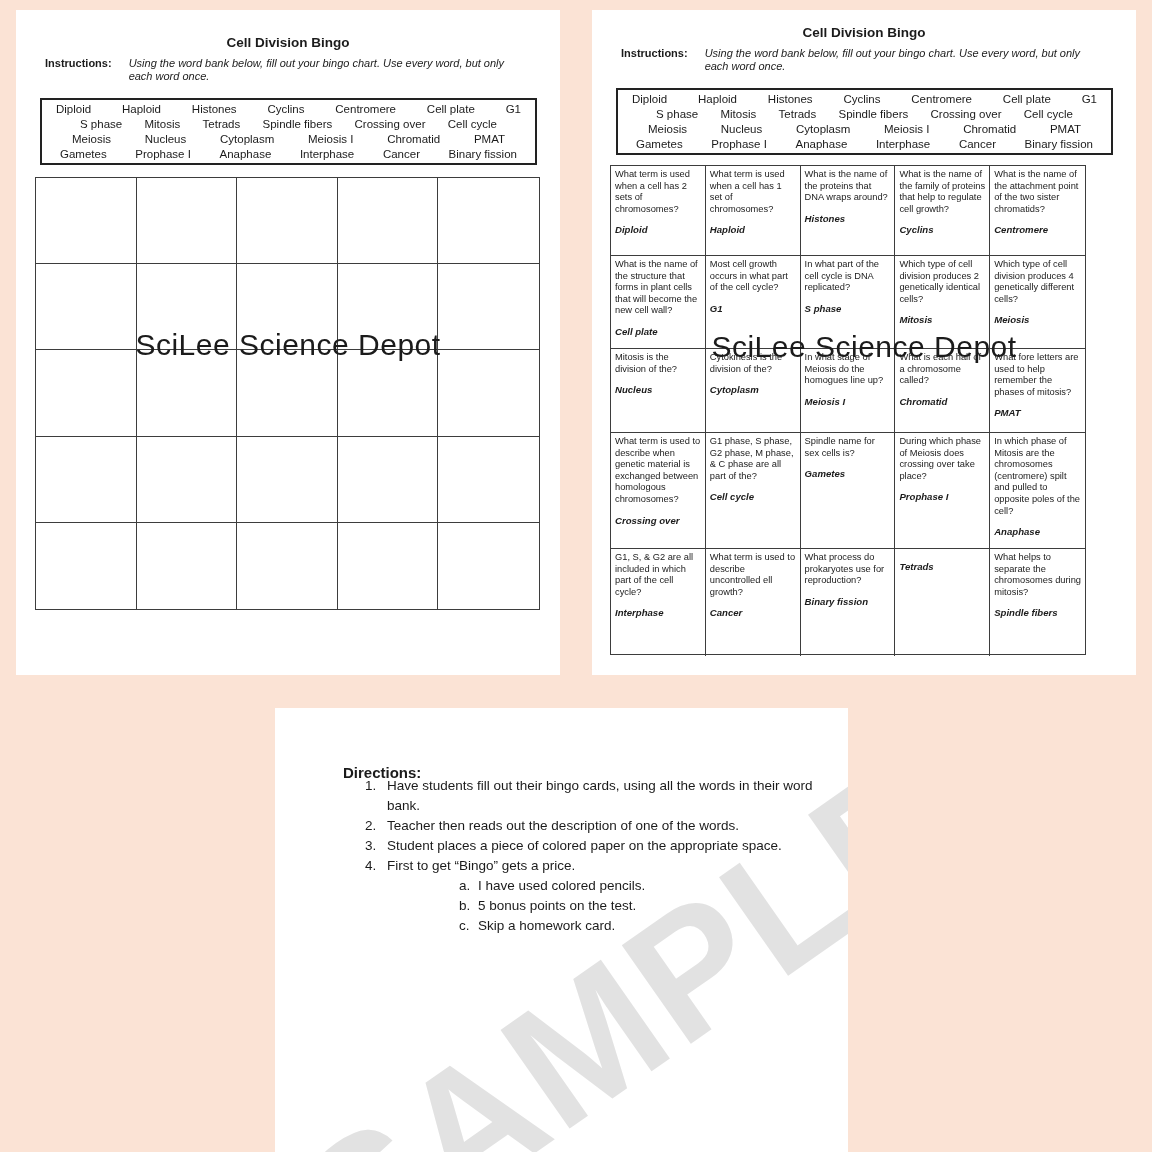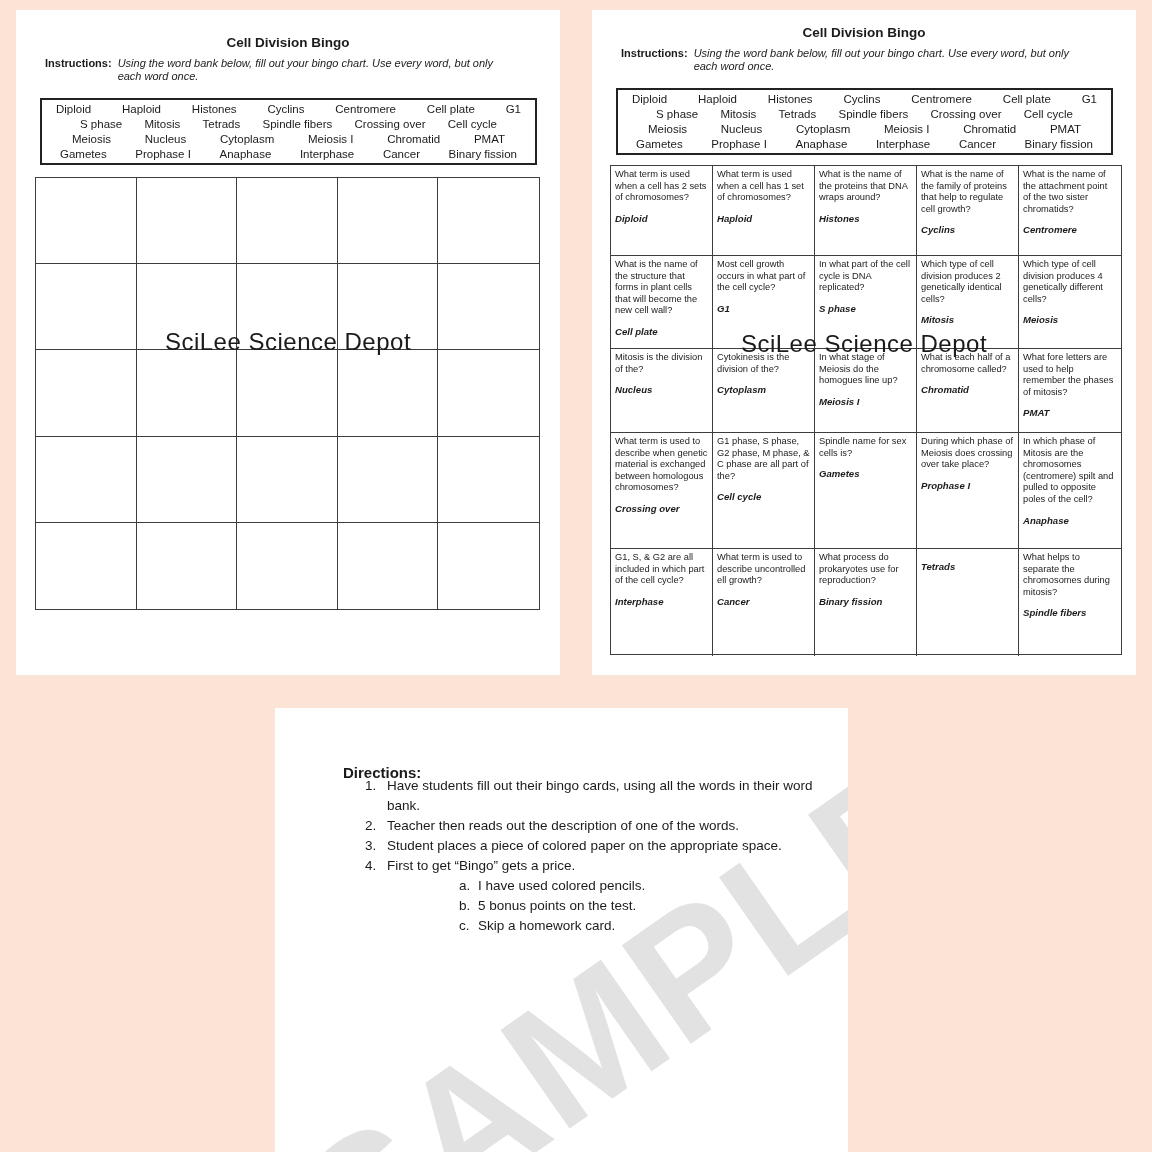--- a/index.html
+++ b/index.html
@@ -16,50 +16,50 @@
   }
   .page{position:absolute; background:var(--paper);}
   .page-left{left:16px; top:10px; width:544px; height:665px;}
   .page-right{left:592px; top:10px; width:544px; height:665px;}
   .page-directions{left:275px; top:708px; width:573px; height:444px; overflow:hidden;}
 
   .card-title{position:absolute; width:100%; text-align:center; font-size:13.5px; font-weight:700;}
   .page-left .card-title{top:25px;}
   .page-right .card-title{top:15px;}
 
-  .instructions{position:absolute; left:29px; display:flex; gap:6px; font-size:11px;}
+  .instructions{position:absolute; left:29px; display:flex; gap:17px; font-size:11px;}
   .page-left .instructions{top:47px;}
   .page-right .instructions{top:37px;}
   .instructions .ilabel{font-weight:700; white-space:nowrap;}
   .instructions .itext{font-style:italic; width:400px; line-height:12.5px;}
 
   .wordbank{position:absolute; left:24px; width:497px; height:67px; border:2px solid #222;
             display:flex; flex-direction:column; justify-content:space-around; padding:2px 0; font-size:11.5px;}
   .page-left .wordbank{top:88px;}
   .page-right .wordbank{top:78px;}
   .wb-row{display:flex; justify-content:space-between;}
   .wb-row:nth-child(1){padding:0 14px;}
   .wb-row:nth-child(2){padding:0 38px;}
   .wb-row:nth-child(3){padding:0 30px;}
   .wb-row:nth-child(4){padding:0 18px;}
   .wb-word{white-space:nowrap;}
 
   .bingo-grid{position:absolute; display:grid; grid-template-columns:repeat(5,1fr);
               border:1.5px solid var(--grid-line);}
   .page-left .bingo-grid{left:19px; top:167px; width:505px; height:433px; grid-template-rows:repeat(5,1fr);}
-  .page-right .bingo-grid{left:18px; top:155px; width:512px; height:490px; grid-template-rows:90px 93px 84px 116px 107px;}
+  .page-right .bingo-grid{left:18px; top:155px; width:476px; height:490px; grid-template-rows:90px 93px 84px 116px 107px;}
   .bingo-grid > div{border-right:1px solid var(--grid-line); border-bottom:1px solid var(--grid-line);}
   .bingo-grid > div:nth-child(5n){border-right:none;}
   .bingo-grid > div:nth-child(n+21){border-bottom:none;}
   .acell{padding:3px 4px 2px 4px; overflow:hidden;}
   .acell .q{font-size:9.3px; line-height:11.6px;}
   .acell .a{font-size:9.6px; font-style:italic; font-weight:600; margin-top:9px;}
 
   .watermark-scilee{position:absolute; left:50%; transform:translateX(-50%);
-    font-size:24px; white-space:nowrap; letter-spacing:0.5px; z-index:3; color:var(--ink);}
+    font-size:30px; white-space:nowrap; letter-spacing:0.5px; z-index:3; color:var(--ink);}
   .page-left .watermark-scilee{top:318px;}
   .page-right .watermark-scilee{top:320px;}
 
   .dir-heading{position:absolute; left:68px; top:40px; font-size:15px; font-weight:700; z-index:1;margin-top:16px;}
   .steps{position:absolute; left:90px; top:68px; width:465px; font-size:13.5px; line-height:20px; z-index:1;}
   .step{display:flex;}
   .step .num{width:22px; flex:none;}
   .step .stext{flex:1;}
   .substep{display:flex; margin-left:94px;}
   .substep .num{width:19px; flex:none;}

